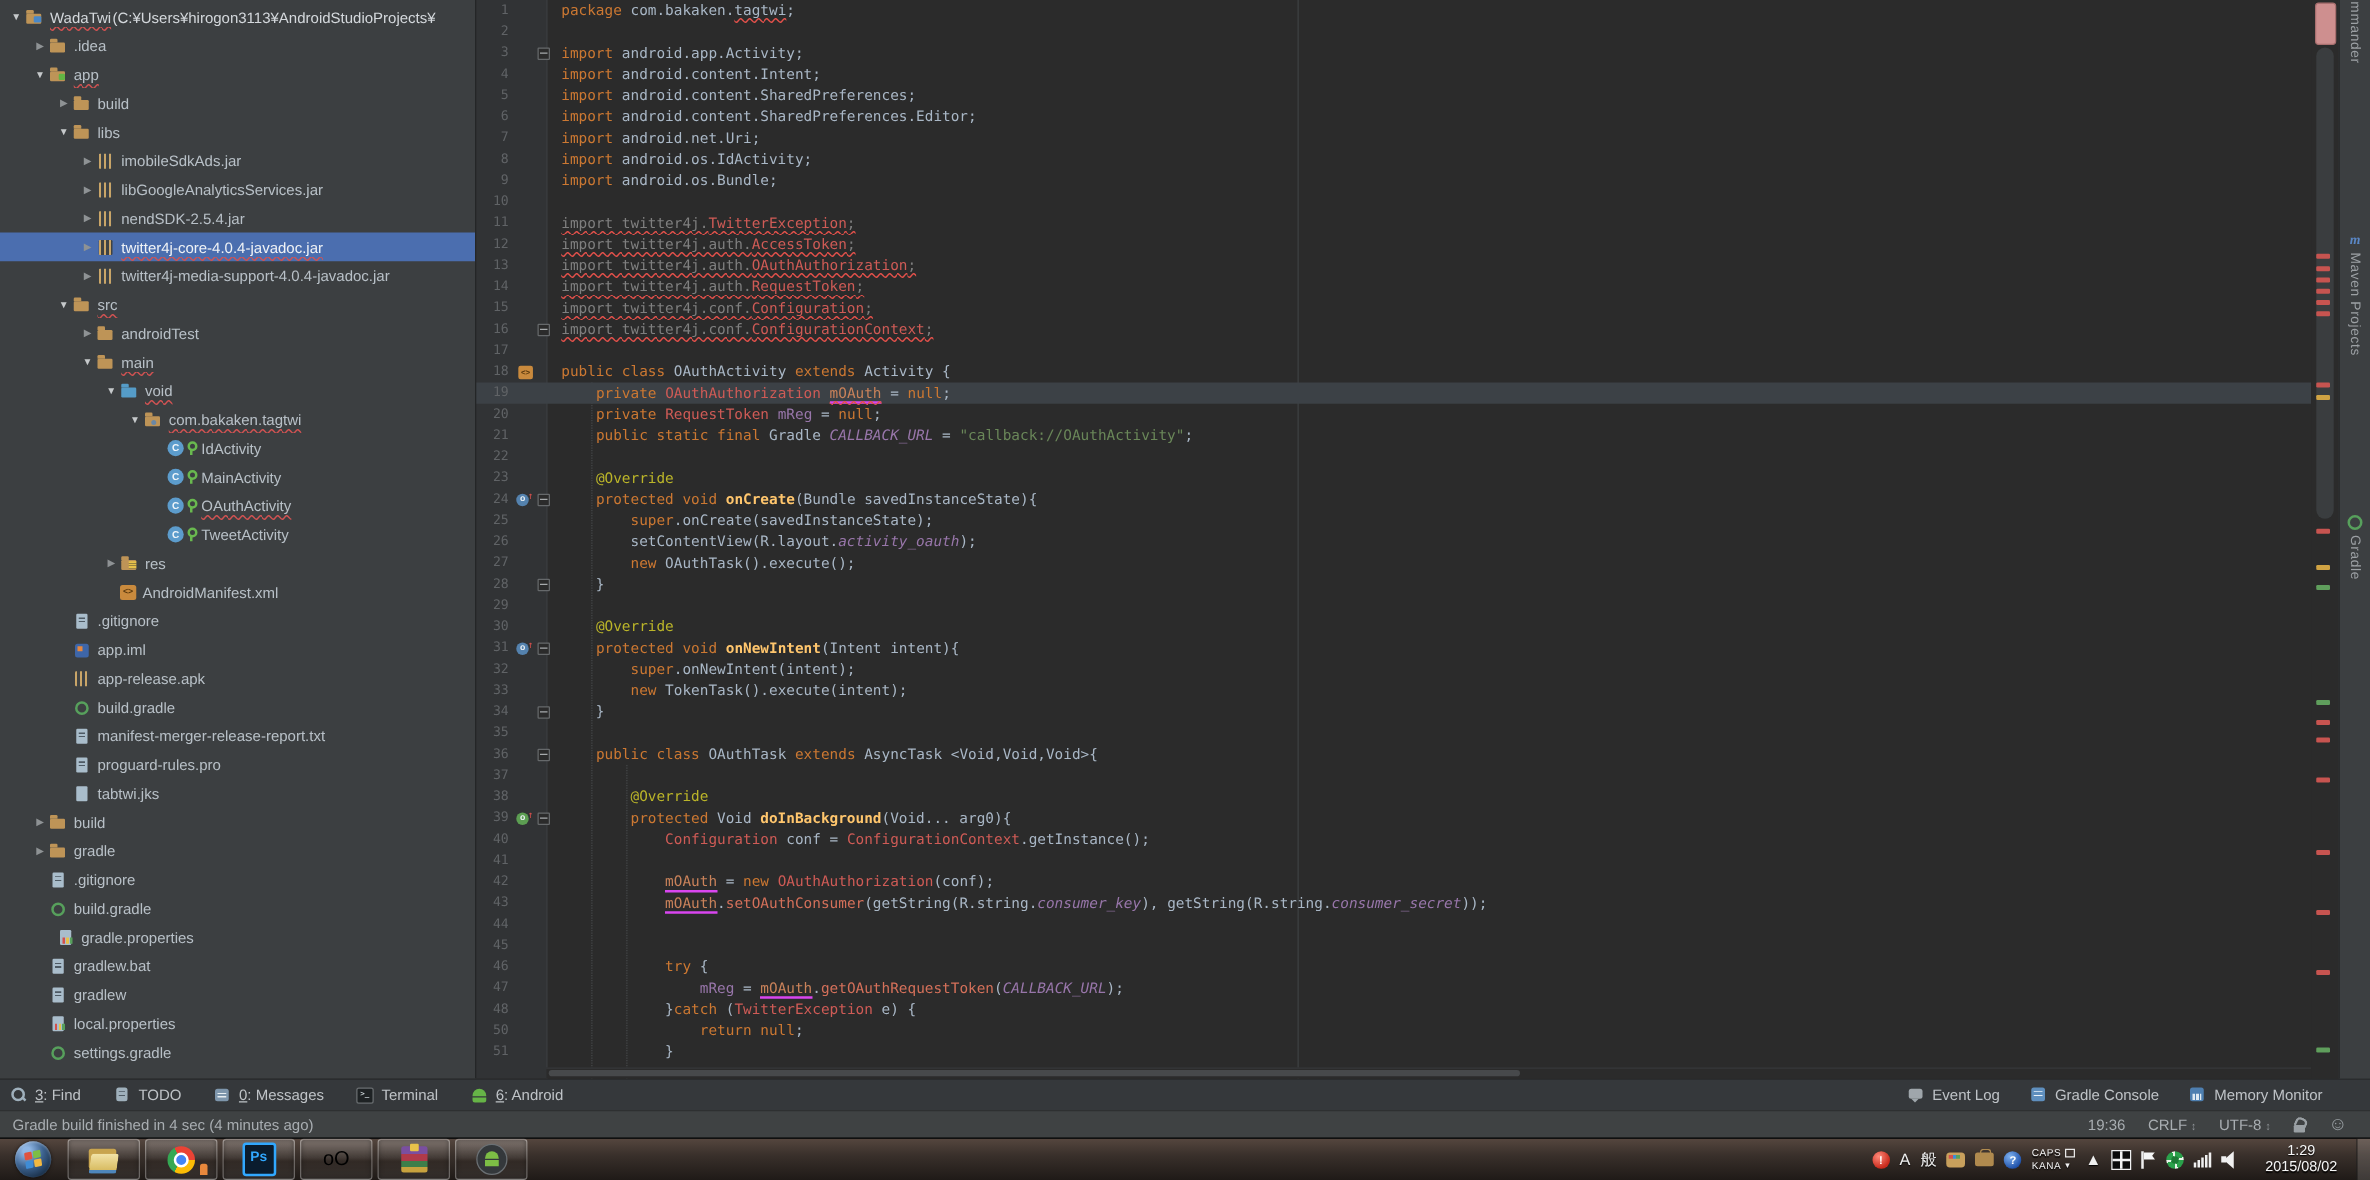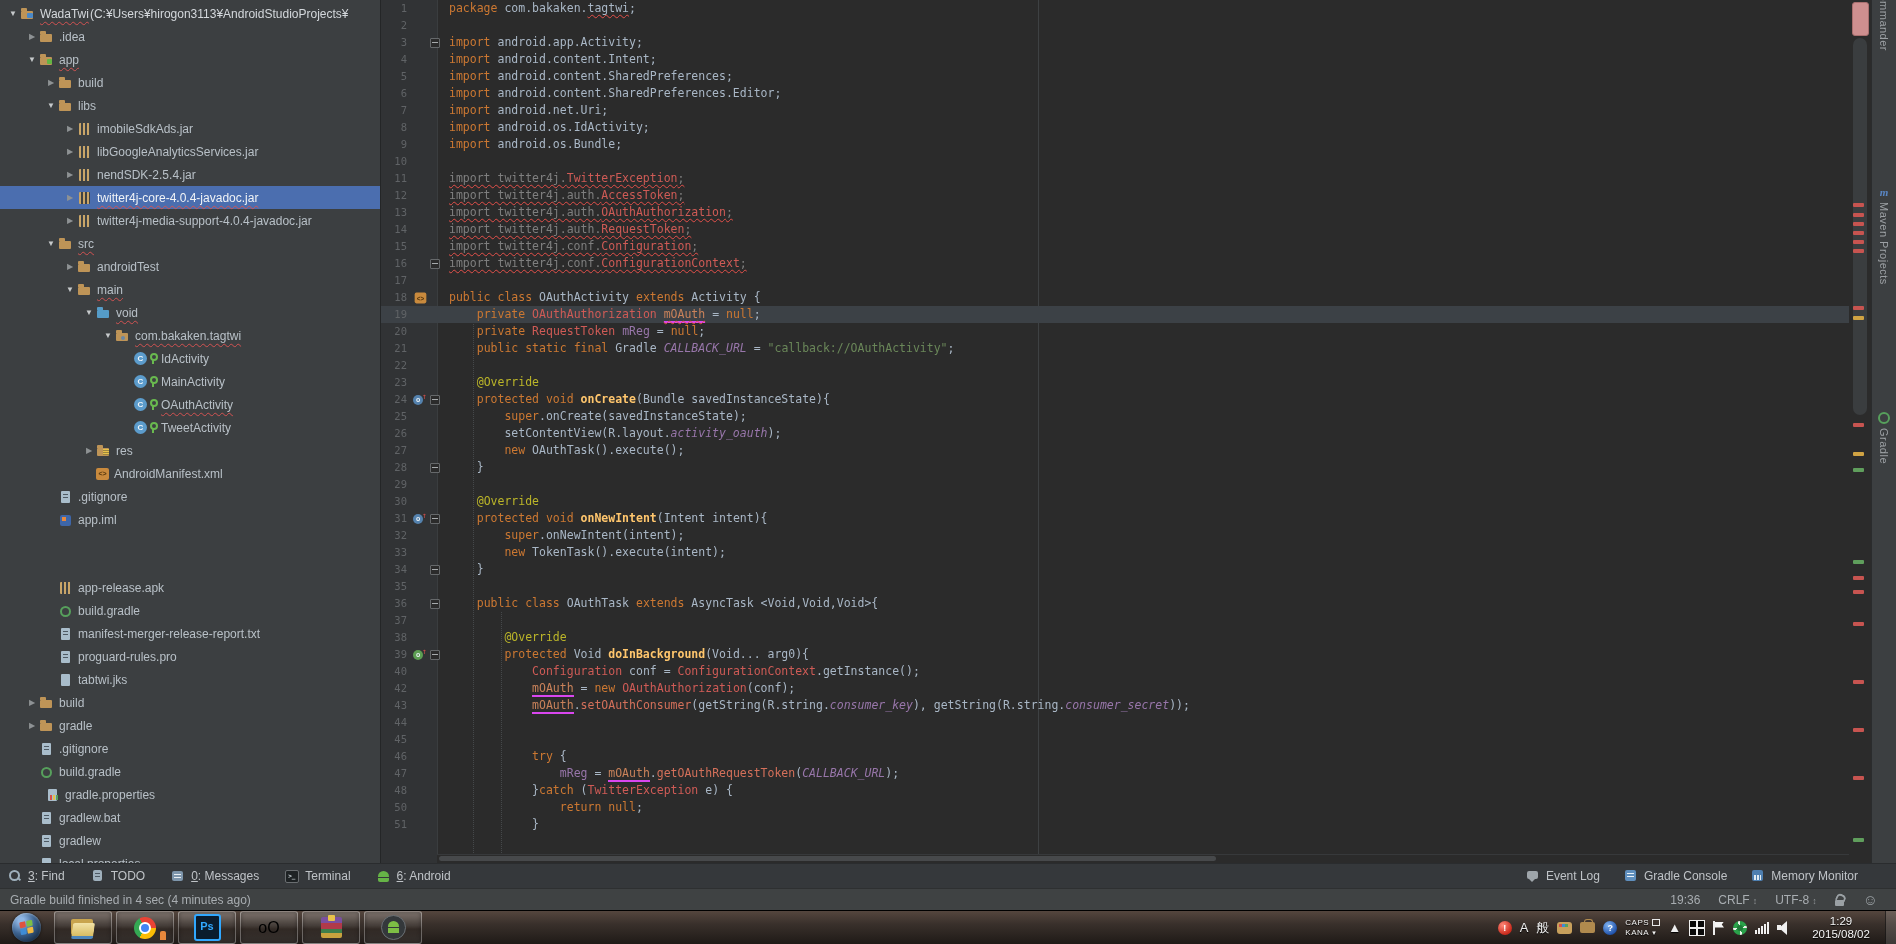--- a/index.html
+++ b/index.html
@@ -348,21 +348,21 @@
             </span>
             <span class="lbl">.gitignore</span>
           </div>
           <div class="trow" style="padding-left: 44px;">
             <span class="arr"></span>
             <span class="ic ic-iml">
               <i></i>
             </span>
             <span class="lbl">app.iml</span>
           </div>
-          <div class="trow" style="padding-left: 44px; margin-top: 45px;">
+          <div class="trow" style="padding-left: 44px;">
             <span class="arr"></span>
             <span class="ic ic-jar">
               <i></i>
             </span>
             <span class="lbl">app-release.apk</span>
           </div>
           <div class="trow" style="padding-left: 44px;">
             <span class="arr"></span>
             <span class="ic ic-gradle">
               <i></i>
@@ -491,20 +491,21 @@
             <div class="eline"><span class="num">31</span><span class="gico"><span class="ovr b">o</span><span class="ovrar">↑</span></span><span class="gfold"><span class="fbox"></span></span><pre class="ct"><span class="tk-p">    </span><span class="tk-k">protected void</span><span class="tk-p"> </span><span class="tk-m">onNewIntent</span><span class="tk-p">(Intent intent){</span></pre></div>
             <div class="eline"><span class="num">32</span><span class="gico"></span><span class="gfold"></span><pre class="ct"><span class="tk-p">        </span><span class="tk-k">super</span><span class="tk-p">.onNewIntent(intent);</span></pre></div>
             <div class="eline"><span class="num">33</span><span class="gico"></span><span class="gfold"></span><pre class="ct"><span class="tk-p">        </span><span class="tk-k">new</span><span class="tk-p"> TokenTask().execute(intent);</span></pre></div>
             <div class="eline"><span class="num">34</span><span class="gico"></span><span class="gfold"><span class="fbox"></span></span><pre class="ct"><span class="tk-p">    }</span></pre></div>
             <div class="eline"><span class="num">35</span><span class="gico"></span><span class="gfold"></span><pre class="ct"></pre></div>
             <div class="eline"><span class="num">36</span><span class="gico"></span><span class="gfold"><span class="fbox"></span></span><pre class="ct"><span class="tk-p">    </span><span class="tk-k">public class</span><span class="tk-p"> OAuthTask </span><span class="tk-k">extends</span><span class="tk-p"> AsyncTask &lt;Void,Void,Void&gt;{</span></pre></div>
             <div class="eline"><span class="num">37</span><span class="gico"></span><span class="gfold"></span><pre class="ct"></pre></div>
             <div class="eline"><span class="num">38</span><span class="gico"></span><span class="gfold"></span><pre class="ct"><span class="tk-p">        </span><span class="tk-a">@Override</span></pre></div>
             <div class="eline"><span class="num">39</span><span class="gico"><span class="ovr g">o</span><span class="ovrar">↑</span></span><span class="gfold"><span class="fbox"></span></span><pre class="ct"><span class="tk-p">        </span><span class="tk-k">protected</span><span class="tk-p"> Void </span><span class="tk-m">doInBackground</span><span class="tk-p">(Void... arg0){</span></pre></div>
             <div class="eline"><span class="num">40</span><span class="gico"></span><span class="gfold"></span><pre class="ct"><span class="tk-p">            </span><span class="tk-e">Configuration</span><span class="tk-p"> conf = </span><span class="tk-e">ConfigurationContext</span><span class="tk-p">.getInstance();</span></pre></div>
+            <div class="eline"><span class="num">41</span><span class="gico"></span><span class="gfold"></span><pre class="ct"></pre></div>
             <div class="eline"><span class="num">42</span><span class="gico"></span><span class="gfold"></span><pre class="ct"><span class="tk-p">            </span><span class="tk-u">mOAuth</span><span class="tk-p"> = </span><span class="tk-k">new</span><span class="tk-p"> </span><span class="tk-e">OAuthAuthorization</span><span class="tk-p">(conf);</span></pre></div>
             <div class="eline"><span class="num">43</span><span class="gico"></span><span class="gfold"></span><pre class="ct"><span class="tk-p">            </span><span class="tk-u">mOAuth</span><span class="tk-p">.</span><span class="tk-r">setOAuthConsumer</span><span class="tk-p">(getString(R.string.</span><span class="tk-fi">consumer_key</span><span class="tk-p">), getString(R.string.</span><span class="tk-fi">consumer_secret</span><span class="tk-p">));</span></pre></div>
             <div class="eline"><span class="num">44</span><span class="gico"></span><span class="gfold"></span><pre class="ct"></pre></div>
             <div class="eline"><span class="num">45</span><span class="gico"></span><span class="gfold"></span><pre class="ct"></pre></div>
             <div class="eline"><span class="num">46</span><span class="gico"></span><span class="gfold"></span><pre class="ct"><span class="tk-p">            </span><span class="tk-k">try</span><span class="tk-p"> {</span></pre></div>
             <div class="eline"><span class="num">47</span><span class="gico"></span><span class="gfold"></span><pre class="ct"><span class="tk-p">                </span><span class="tk-f">mReg</span><span class="tk-p"> = </span><span class="tk-u">mOAuth</span><span class="tk-p">.</span><span class="tk-r">getOAuthRequestToken</span><span class="tk-p">(</span><span class="tk-fi">CALLBACK_URL</span><span class="tk-p">);</span></pre></div>
             <div class="eline"><span class="num">48</span><span class="gico"></span><span class="gfold"></span><pre class="ct"><span class="tk-p">            }</span><span class="tk-k">catch</span><span class="tk-p"> (</span><span class="tk-e">TwitterException</span><span class="tk-p"> e) {</span></pre></div>
             <div class="eline"><span class="num">50</span><span class="gico"></span><span class="gfold"></span><pre class="ct"><span class="tk-p">                </span><span class="tk-k">return null</span><span class="tk-p">;</span></pre></div>
             <div class="eline"><span class="num">51</span><span class="gico"></span><span class="gfold"></span><pre class="ct"><span class="tk-p">            }</span></pre></div>
           </div>

